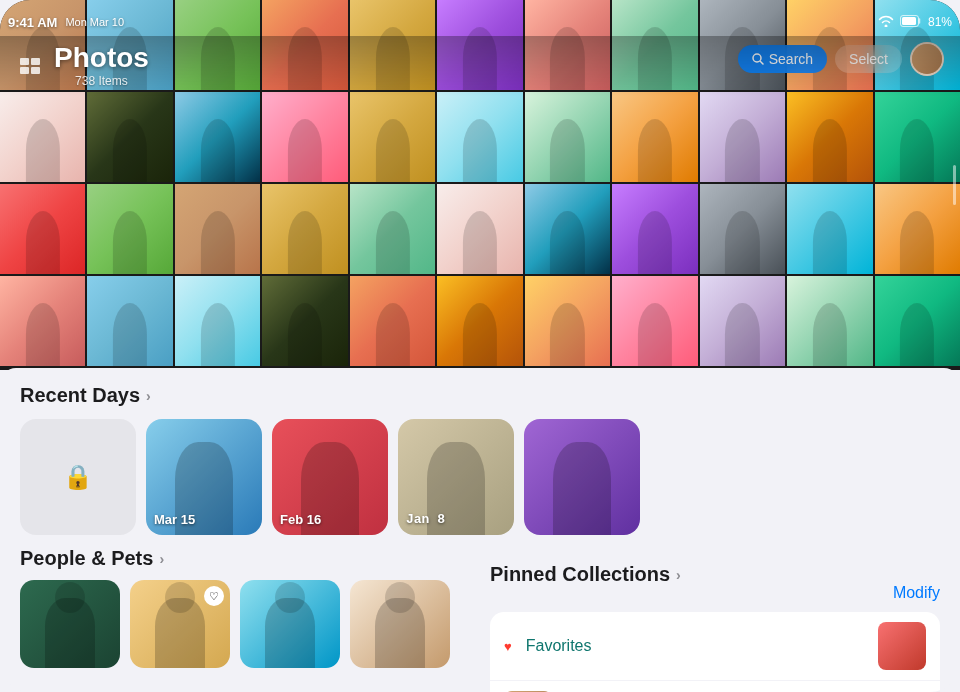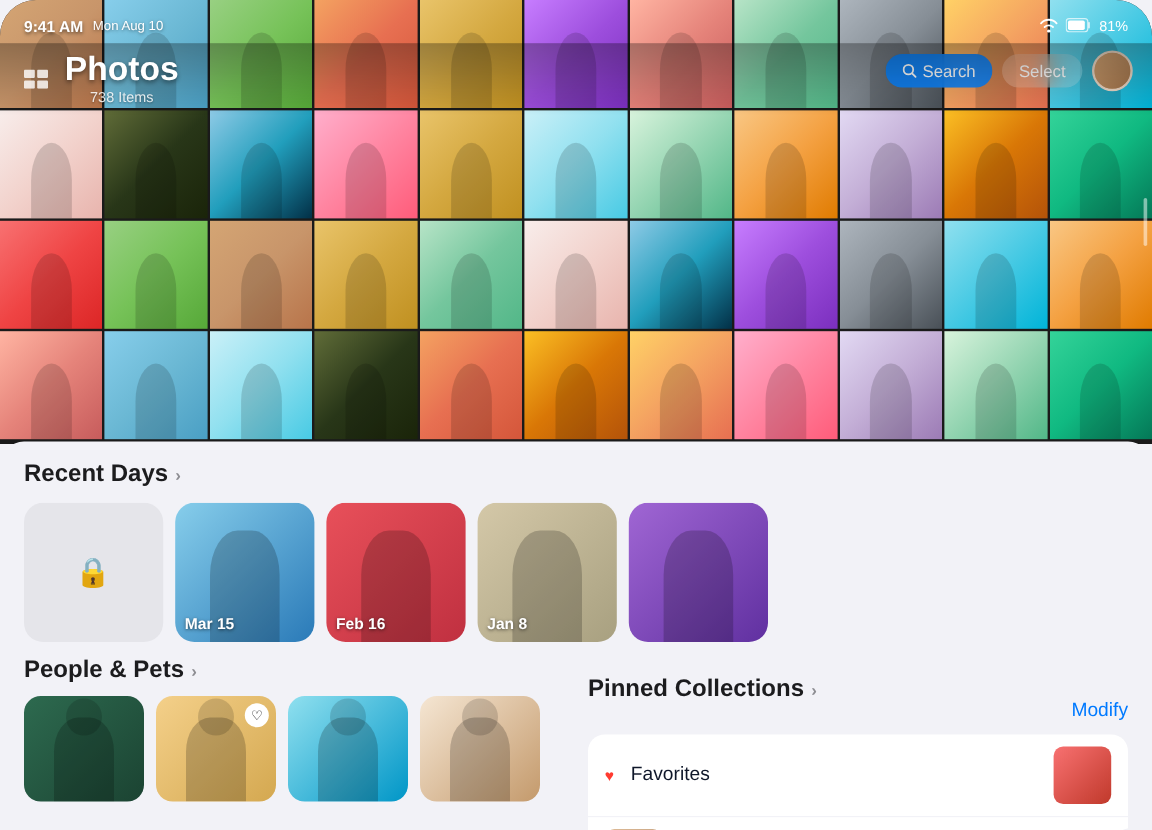--- a/index.html
+++ b/index.html
@@ -15,21 +15,21 @@
     }
 
     
     .status-bar {
       position: absolute;
       top: 0; left: 0; right: 0;
       height: 44px;
       display: flex;
       align-items: center;
       justify-content: space-between;
-      padding: 0 20px;
+      padding: 0 8px;
       z-index: 10;
       background: transparent;
     }
     .status-time {
       font-size: 13px;
       font-weight: 600;
       color: white;
       text-shadow: 0 1px 3px rgba(0,0,0,0.5);
     }
     .status-right {
@@ -212,21 +212,20 @@
     
     .bottom-section {
       position: absolute;
       top: 368px;
       left: 0; right: 0;
       bottom: 0;
       background: #f2f2f7;
       overflow: hidden;
       border-top-left-radius: 16px;
       border-top-right-radius: 16px;
-      border-radius: 20px;
     }
 
     .section-label {
       font-size: 20px;
       font-weight: 700;
       color: #1c1c1e;
       display: flex;
       align-items: center;
       gap: 4px;
     }
@@ -547,21 +546,21 @@
     <div class="header-title-block">
       <div class="photos-title">Photos</div>
       <div class="photos-count">738 Items</div>
     </div>
   </div>
 </div>
 
 <div class="status-bar">
   <div style="display:flex;align-items:center;gap:8px;">
     <span class="status-time">9:41 AM</span>
-    <span class="status-time" style="font-size:11px;font-weight:400;">Mon Aug 10</span>
+    <span class="status-time" style="font-size:11px;font-weight:400;">Mon Mar 10</span>
   </div>
   <div class="status-right">
     <span class="wifi-icon">
       <svg width="16" height="12" viewBox="0 0 16 12" fill="white">
         <path d="M8 9.5a1.5 1.5 0 100 3 1.5 1.5 0 000-3z"></path>
         <path d="M4.5 7.5a5 5 0 017 0" stroke="white" stroke-width="1.5" fill="none" stroke-linecap="round"></path>
         <path d="M1.5 4.5a8.5 8.5 0 0113 0" stroke="white" stroke-width="1.5" fill="none" stroke-linecap="round"></path>
       </svg>
     </span>
     <span class="battery-icon">
@@ -612,21 +611,21 @@
       </div>
 
 
 
       <div class="day-card" style="background:linear-gradient(135deg,#e8505a,#c03040);">
         <div class="person-figure"></div>
         <div class="day-label">Feb 16</div>
       </div>
 
 
-      <div class="day-card" style="background:linear-gradient(135deg,#d4c8a8,#a8a080);">
+      <div class="day-card" style="background:linear-gradient(135deg,#d4c8a8,#a8a080);font-family:Liberation Mono, monospace;">
         <div class="person-figure"></div>
         <div class="day-label">Jan 8</div>
       </div>
 
       <div class="day-card" style="background:linear-gradient(135deg,#a066d4,#6030a0);">
         <div class="person-figure"></div>
       </div>
     </div>
   </div>
 
@@ -671,21 +670,21 @@
           <span>Pinned Collections</span>
           <span class="section-chevron">›</span>
         </div>
         <button class="modify-btn" style="background:none;border:none;cursor:pointer;margin-top:37px;">Modify</button>
       </div>
       <div class="pinned-list">
 
         <div class="pinned-item">
           <div style="display:flex;align-items:center;flex:1;gap:8px;">
             <span class="heart-icon">♥</span>
-            <span style="font-size:16px;font-weight:400;color:#0f172a;">Favorites</span>
+            <span style="font-size:16px;font-weight:400;color:#0f766e;">Favorites</span>
           </div>
           <div class="pinned-item-thumb" style="background:linear-gradient(135deg,#f87171,#c0392b);">
             <div style="width:100%;height:100%;"></div>
           </div>
         </div>
 
         <div class="pinned-item">
           <div class="pinned-item-thumb" style="background:linear-gradient(135deg,#d4a574,#a0724a);">
             <div style="width:100%;height:100%;"></div>
           </div>

